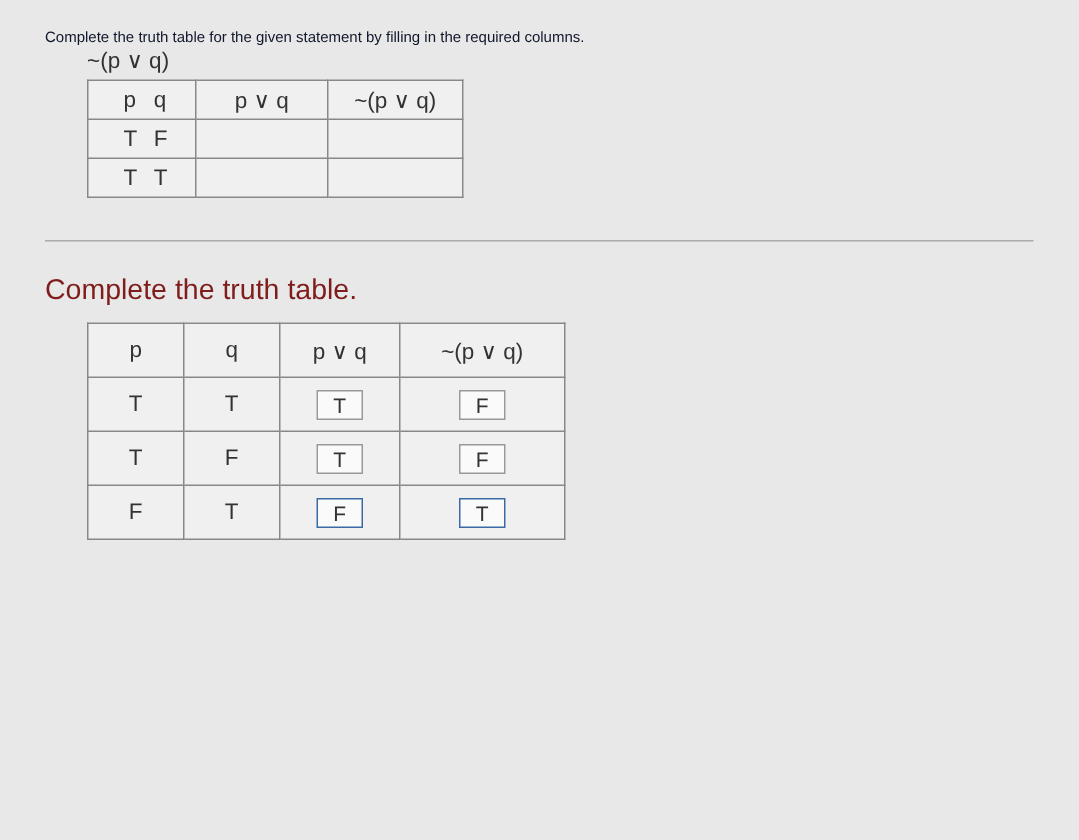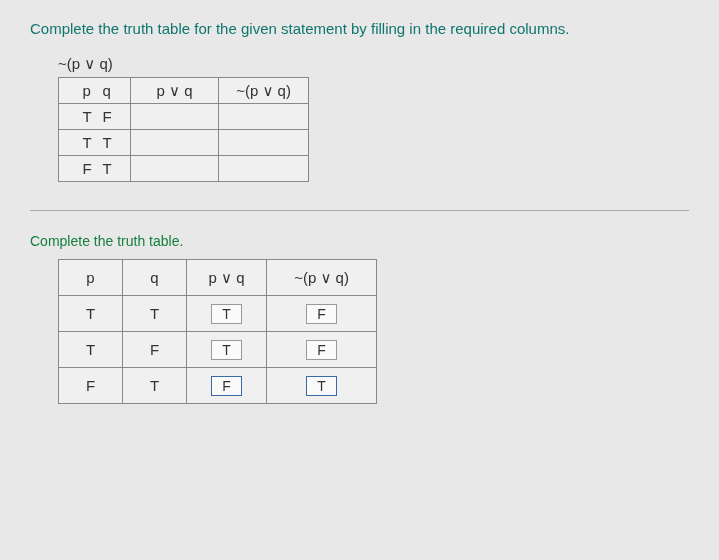--- a/index.html
+++ b/index.html
@@ -6,34 +6,34 @@
     body {
       width: 719px;
       height: 560px;
       background: #e8e8e8;
       font-family: Arial, sans-serif;
       color: #444;
       padding: 20px 30px;
       position: relative;
     }
     .instruction {
-      font-size: 15px;
-      margin-bottom: 18px;
-      color: #0f766e;
+      font-size: 10px;
+      margin-bottom: 0;
+      color: #0f172a;
     }
     .expr-label {
       font-size: 15px;
       margin-left: 28px;
       margin-bottom: 4px;
       color: #333;
     }
     .subheading {
-      font-size: 14px;
+      font-size: 19px;
       margin-bottom: 10px;
-      color: #15803d;
+      color: #7f1d1d;
     }
     table {
       border-collapse: collapse;
       background: #f0f0f0;
       margin-left: 28px;
       padding-left: 36px;
     }
     td {
       border: 1.5px solid #888;
       text-align: center;
@@ -99,28 +99,20 @@
     <td class="npvq"></td>
   </tr>
   <tr>
     <td class="pq">
       <span class="pq-split">T</span>
       <span class="pq-split">T</span>
     </td>
     <td class="pvq"></td>
     <td class="npvq"></td>
   </tr>
-  <tr>
-    <td class="pq">
-      <span class="pq-split">F</span>
-      <span class="pq-split">T</span>
-    </td>
-    <td class="pvq"></td>
-    <td class="npvq"></td>
-  </tr>
 </tbody>
   </table>
 
 <hr class="divider">
 
 <div class="subheading">Complete the truth table.</div>
 
 <table class="table2">
   <tbody>
       <tr>

